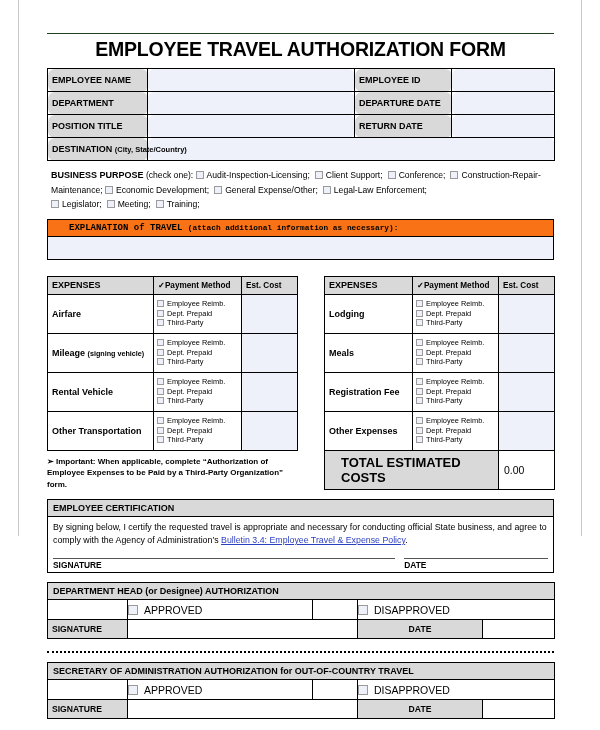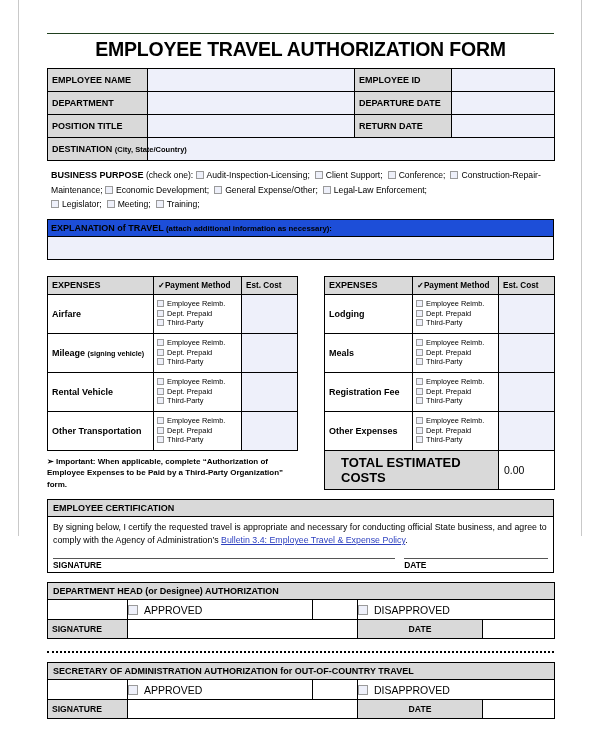--- a/index.html
+++ b/index.html
@@ -66,21 +66,21 @@
     white-space: nowrap;
   }
   .lbl .sub {
     font-size: 7.5px;
   }
   .val {
     background: #eef0fa;
   }
 
   
-  .info-table td { height: 16px; }
+  .info-table td { height: 16px; border-radius: 7px; }
 
   
   .purpose {
     font-size: 8.6px;
     line-height: 14.5px;
     margin: 7px 0 0 4px;
     width: 500px;
   }
   .purpose b { font-size: 9px; }
   .cbx {
@@ -91,24 +91,25 @@
     background: #eef0fa;
     vertical-align: -1px;
     margin-right: 3px;
     box-sizing: border-box;
   }
   .pitem { white-space: nowrap; margin-right: 5px; }
 
   
   .explain { margin-top: 7px; }
   .explain .hdr {
-    background: #1d4ed8;
+    background: #f97316;
     font-weight: bold;
     font-size: 9px;
-    padding: 3px 3px;
+    padding: 3px 21px;
+    font-family: Liberation Mono, monospace;
   }
   .explain .hdr .sub { font-size: 7.8px; }
   .explain .box {
     background: #eef0fa;
     height: 22px;
   }
 
   
   .exp-wrap {
     margin-top: 16px;

